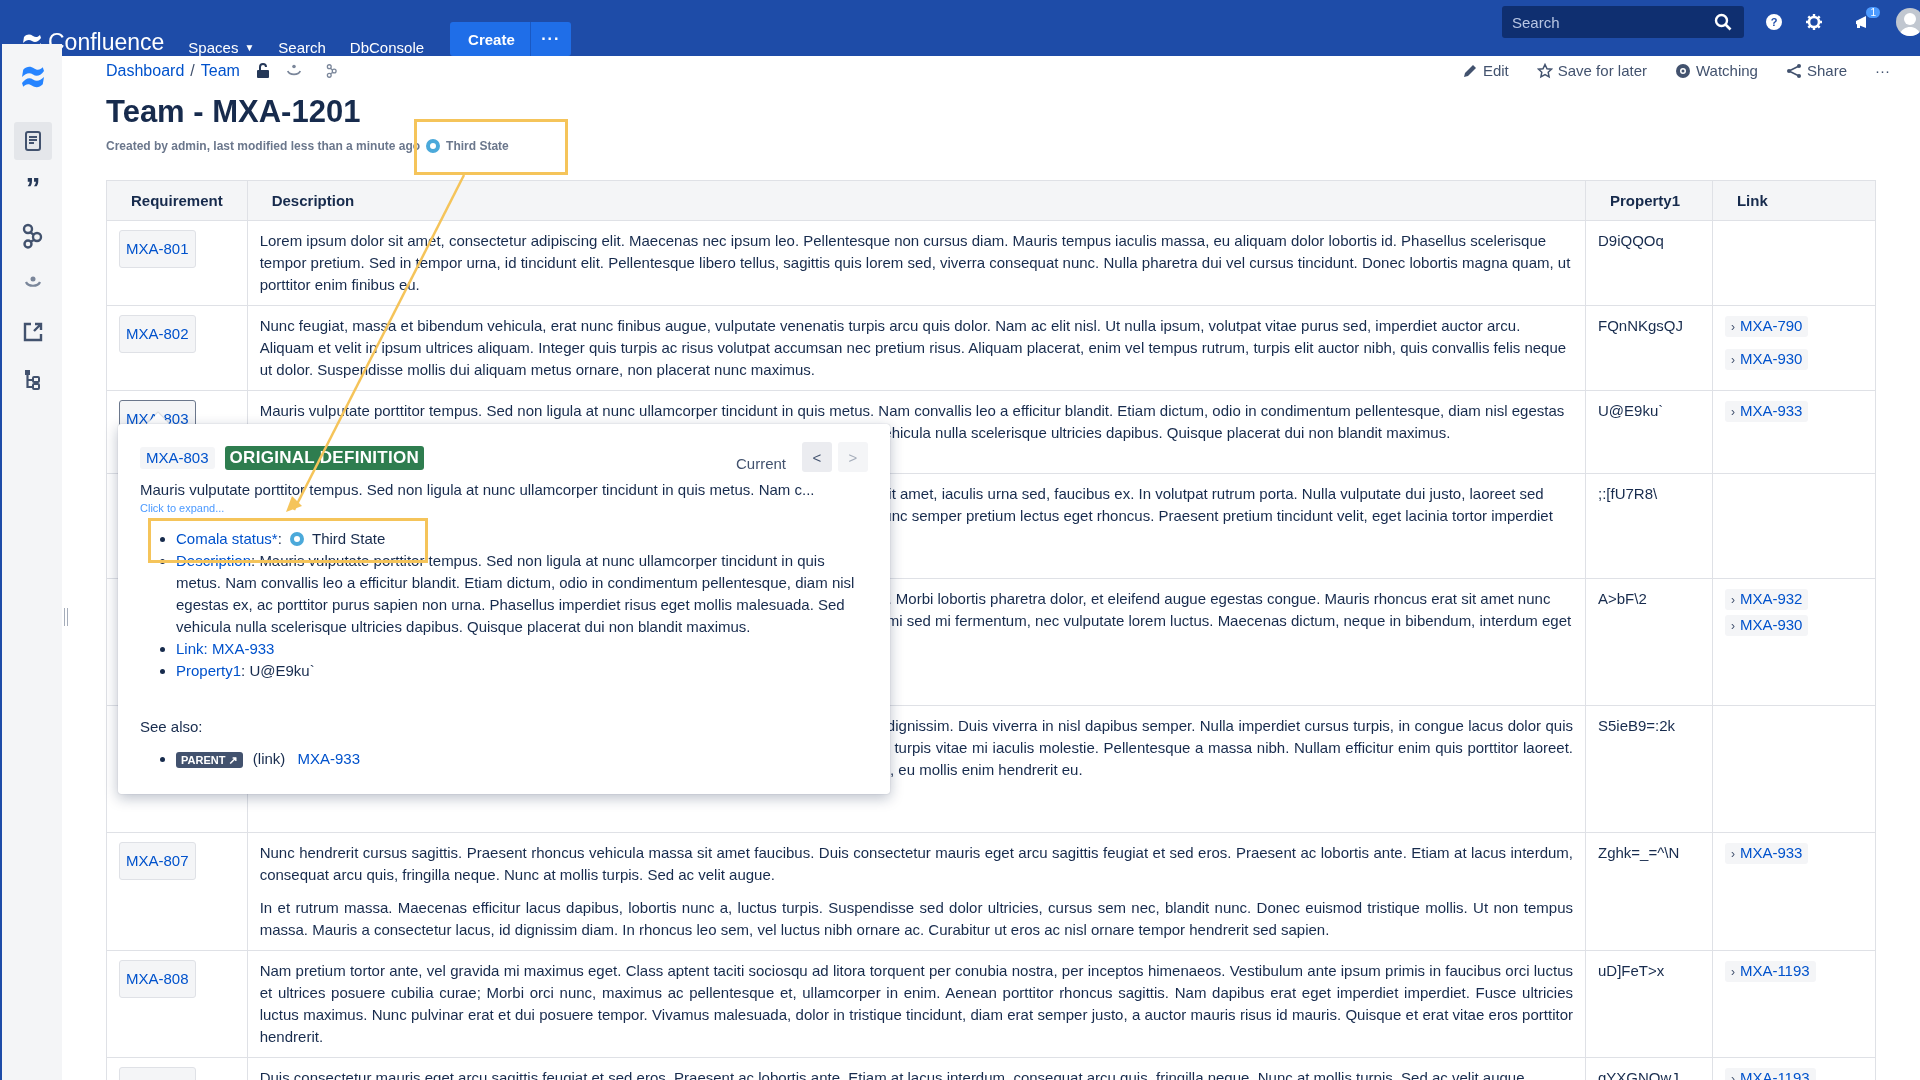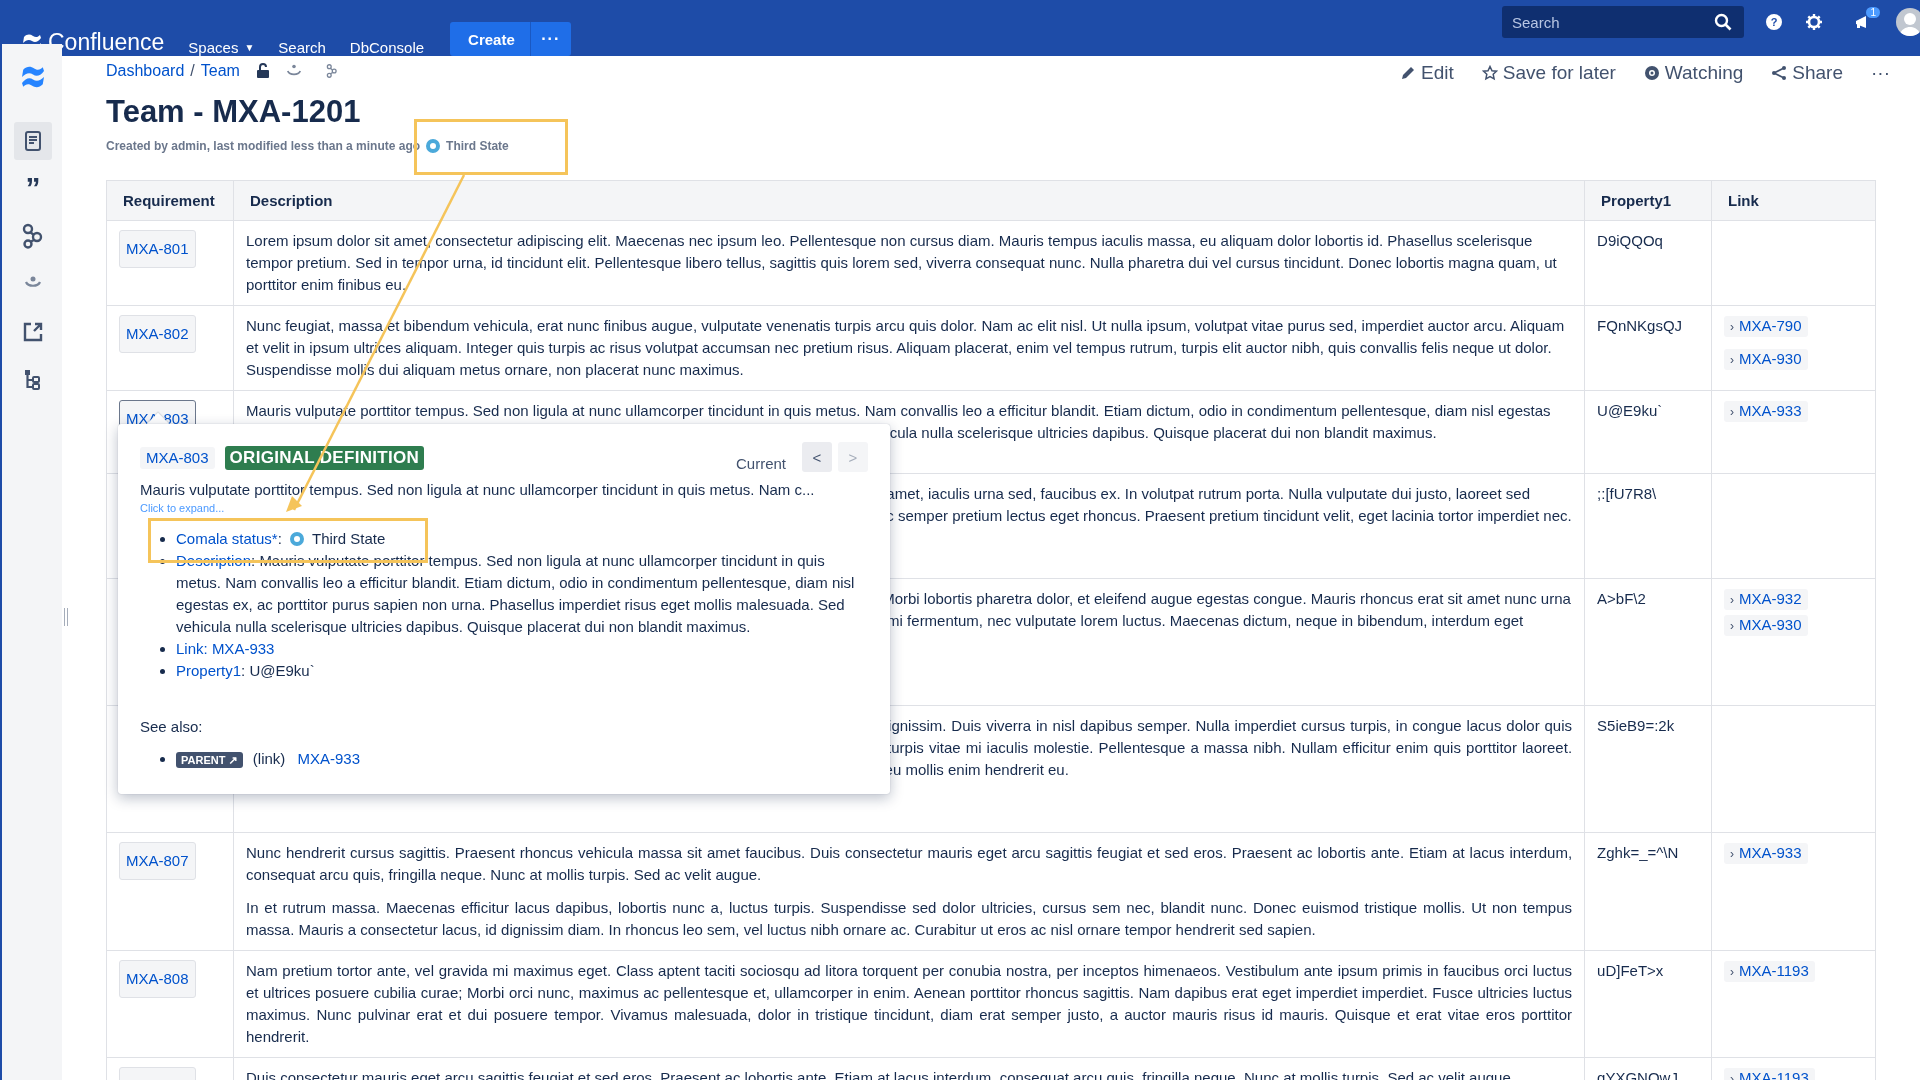--- a/index.html
+++ b/index.html
@@ -25,31 +25,31 @@
     .sidebar { position: absolute; left: 0; top: 44px; width: 62px; height: 1036px; background: #f4f5f7; border-left: 2px solid #1e4ca8; }
     .sb-item { position: absolute; left: 12px; width: 38px; height: 38px; display: flex; align-items: center; justify-content: center; border-radius: 3px; color: #42526e; }
     .sb-item.active { background: #e4e6ea; }
     .resize-handle { position: absolute; left: 64px; top: 608px; width: 4px; height: 18px; border-left: 1px solid #a5adba; border-right: 1px solid #a5adba; }
 
     
     .breadcrumb { position: absolute; left: 106px; top: 62px; display: flex; align-items: center; font-size: 16px; color: #42526e; }
     .breadcrumb a { color: #0052cc; text-decoration: none; }
     .breadcrumb .sep { margin: 0 6px; }
     .bc-icon { margin-left: 16px; color: #42526e; display: flex; }
-    .actions { position: absolute; top: 62px; right: 0; display: flex; align-items: center; font-size: 19px; color: #42526e; }
+    .actions { position: absolute; top: 62px; right: 0; display: flex; align-items: center; font-size: 15px; color: #42526e; }
     .act { display: flex; align-items: center; margin-right: 28px; }
     .act svg { margin-right: 5px; }
     .title { position: absolute; left: 106px; top: 94px; font-size: 31px; font-weight: bold; color: #172b4d; }
     .meta { position: absolute; left: 106px; top: 139px; font-size: 12px; color: #6b778c; display: flex; align-items: center; font-weight: bold; }
     .status-dot { display: inline-block; width: 14px; height: 14px; border-radius: 50%; border: 4px solid #4ba9da; margin: 0 6px 0 6px; background: #fff; }
 
     
     .tablewrap { position: absolute; left: 106px; top: 180px; width: 1770px; }
     table { border-collapse: collapse; width: 1770px; font-size: 15px; }
-    th { background: #f4f5f7; text-align: left; font-weight: bold; padding: 10px 16px; border: 1px solid #dfe1e6; color: #172b4d; height: 40px; }
+    th { background: #f4f5f7; text-align: left; font-weight: bold; padding: 10px 24px; border: 1px solid #dfe1e6; color: #172b4d; height: 40px; }
     td { border: 1px solid #dfe1e6; vertical-align: top; padding: 9px 12px; line-height: 22px; color: #172b4d; }
     td.desc p + p { margin-top: 11px; }
     td.desc.justify { text-align: justify; }
     .req { display: inline-block; background: #f4f5f7; border: 1px solid #dfe1e6; border-radius: 3px; padding: 8px 6px; color: #0052cc; line-height: 20px; }
     .req.outlined { border-color: #6b778c; }
     .linkchip { display: inline-block; background: #f4f5f7; border-radius: 3px; padding: 0 6px; color: #0052cc; line-height: 20px; margin-bottom: 4px; }
     .linkchip .arr { color: #42526e; font-size: 12px; margin-right: 5px; }
     .linkchip.spaced { margin-bottom: 11px; }
 
     

